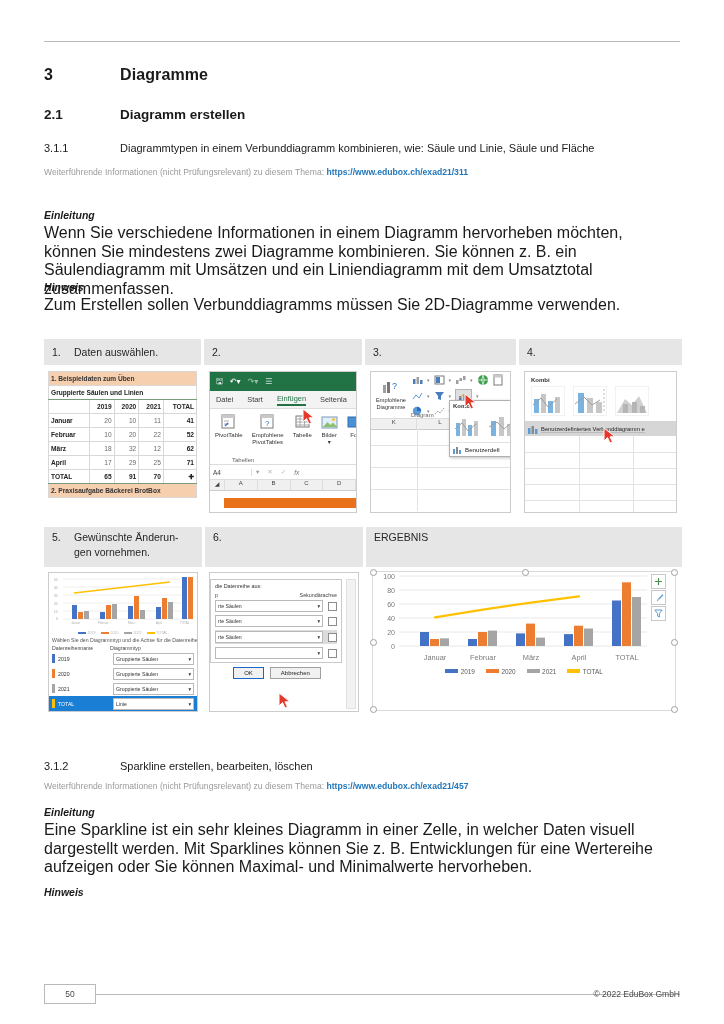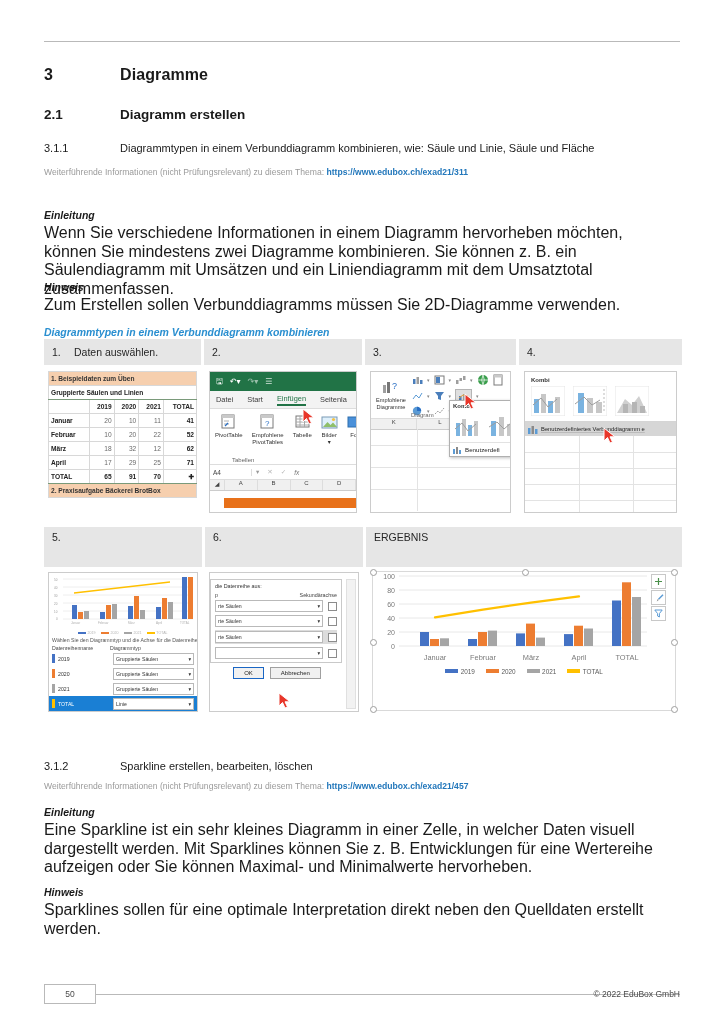--- a/index.html
+++ b/index.html
@@ -144,21 +144,20 @@
   <div class="subnote sn1">
     <span>Weiterführende Informationen (nicht Prüfungsrelevant) zu diesem Thema: </span><a href="#">https://www.edubox.ch/exad21/311</a>
   </div>
 
   <div class="lbl" style="top:209px">Einleitung</div>
   <div class="para" style="top:224px">Wenn Sie verschiedene Informationen in einem Diagramm hervorheben möchten, können Sie mindestens zwei Diagramme kombinieren. Sie können z. B. ein Säulendiagramm mit Umsätzen und ein Liniendiagramm mit dem Umsatztotal zusammenfassen.</div>
 
   <div class="lbl" style="top:281px">Hinweis</div>
   <div class="para" style="top:296px">Zum Erstellen sollen Verbunddiagramms müssen Sie 2D-Diagramme verwenden.</div>
 
-  <div class="blue-head">Diagrammtypen in einem Verbunddiagramm kombinieren</div>
 
   <div class="grid g1">
     <div class="row">
 
       <div class="cell" style="width:158px">
         <div class="c-hdr">
           <span class="sn">1.</span>
           <span>Daten auswählen.</span>
         </div>
         <div class="c-body" style="height:152px;padding:6px 4px;">
@@ -499,20 +498,24 @@
     </div>
   </div>
 
   <div class="grid g2">
     <div class="row">
 
       <div class="cell" style="width:158px">
         <div class="c-hdr two">
           <div style="display:flex">
             <span class="sn">5.</span>
+            <span>
+              <span>Gewünschte Änderun-</span><br>
+              <span style="display:inline-block;margin-left:0px">gen vornehmen.</span>
+            </span>
           </div>
         </div>
         <div class="c-body" style="height:148px;padding:5px 4px;">
           <div style="border:1px solid #ccc;height:138px;overflow:hidden;background:#fff;position:relative;">
 
             <div style="height:58px;position:relative;padding:2px 3px;">
               <svg width="146" height="54" viewBox="0 0 146 54">
                 <g font-size="3" fill="#9a9a9a">
                   <text x="2" y="6">50</text>
                     <text x="2" y="14">40</text>
@@ -754,19 +757,18 @@
     <span class="num">3.1.2</span><span>Sparkline erstellen, bearbeiten, löschen</span>
   </div>
   <div class="subnote sn2">
     <span>Weiterführende Informationen (nicht Prüfungsrelevant) zu diesem Thema: </span><a href="#">https://www.edubox.ch/exad21/457</a>
   </div>
 
   <div class="lbl" style="top:806px">Einleitung</div>
   <div class="para" style="top:821px">Eine Sparkline ist ein sehr kleines Diagramm in einer Zelle, in welcher Daten visuell dargestellt werden. Mit Sparklines können Sie z. B. Entwicklungen für eine Wertereihe aufzeigen oder Sie können Maximal- und Minimalwerte hervorheben.</div>
 
   <div class="lbl" style="top:886px">Hinweis</div>
-  <div class="para" style="top:901px">Sparklines sollen für eine optimale Interpretation direkt neben den Quelldaten erstellt werden.</div>
 
   <div class="ft-rule"></div>
   <div class="ft-box">50</div>
   <div class="ft-right">© 2022 EduBox GmbH</div>
 
 </div>
 
 </body></html>

